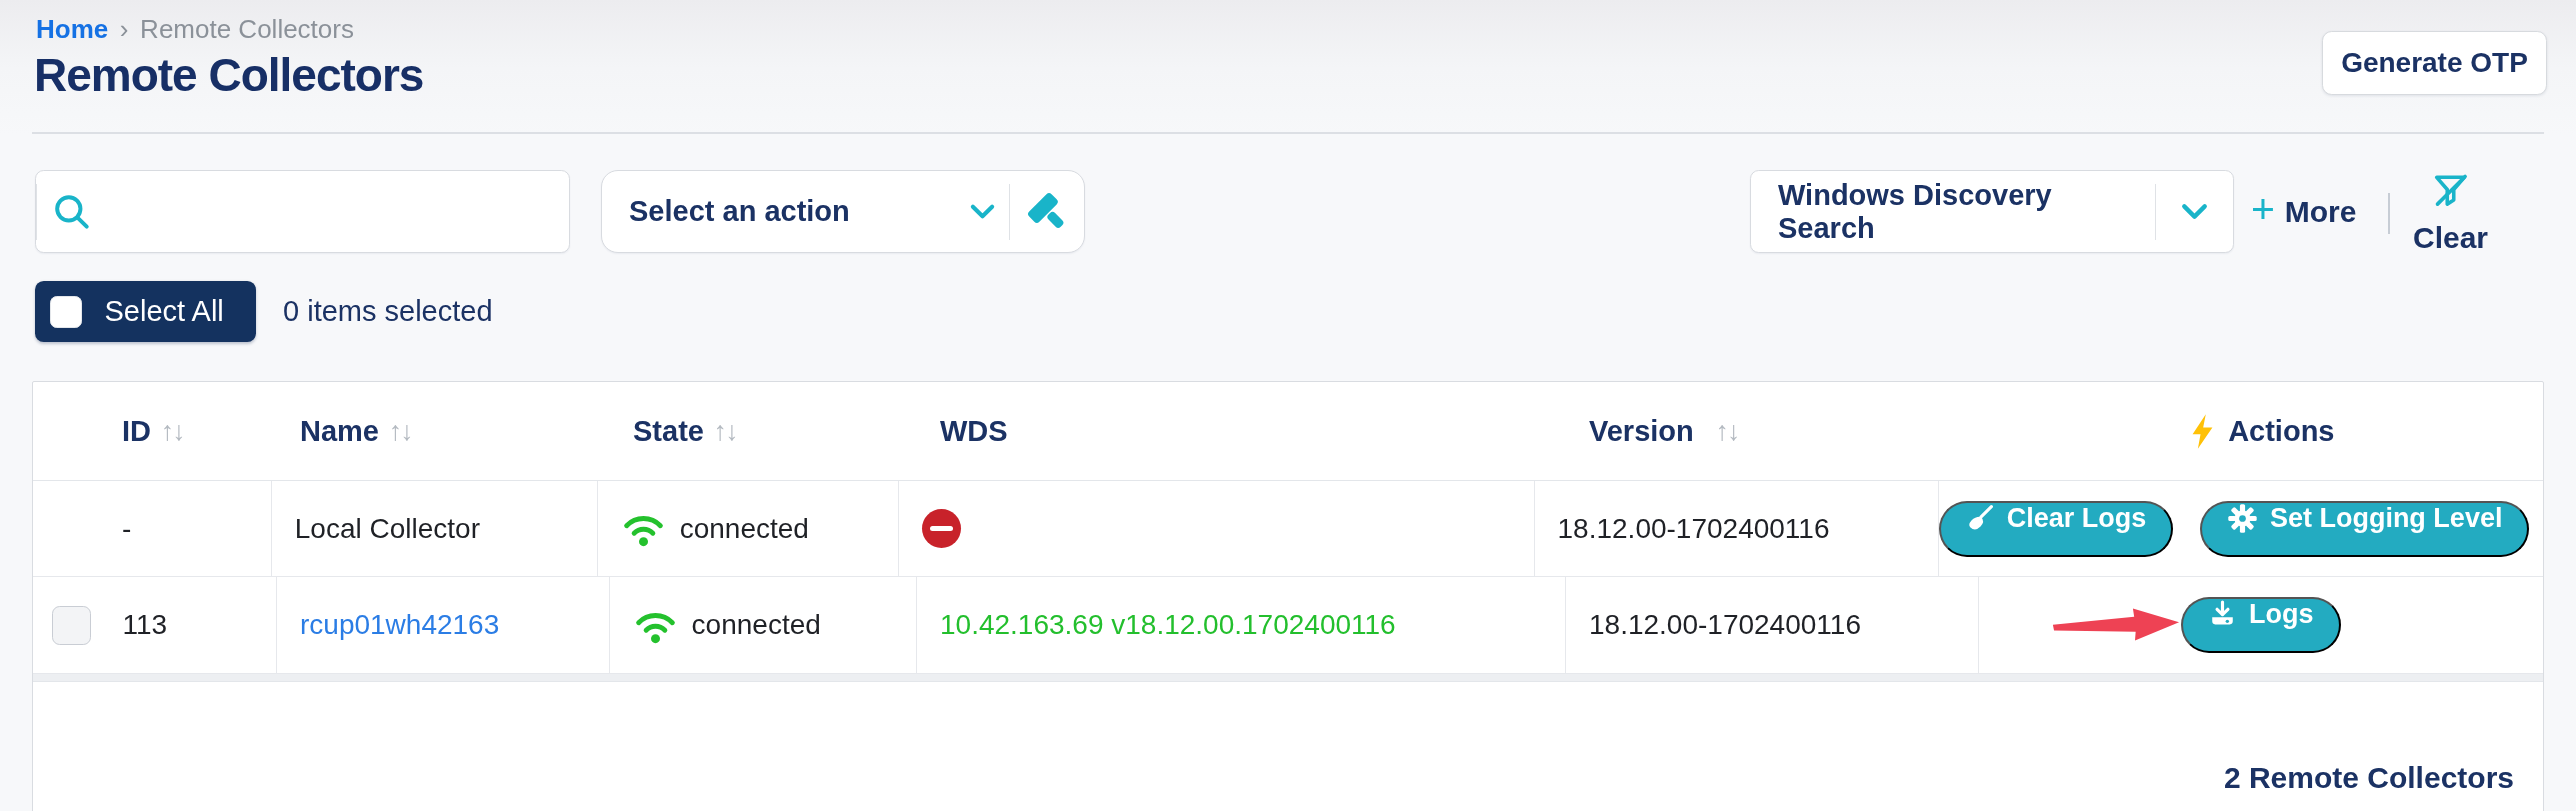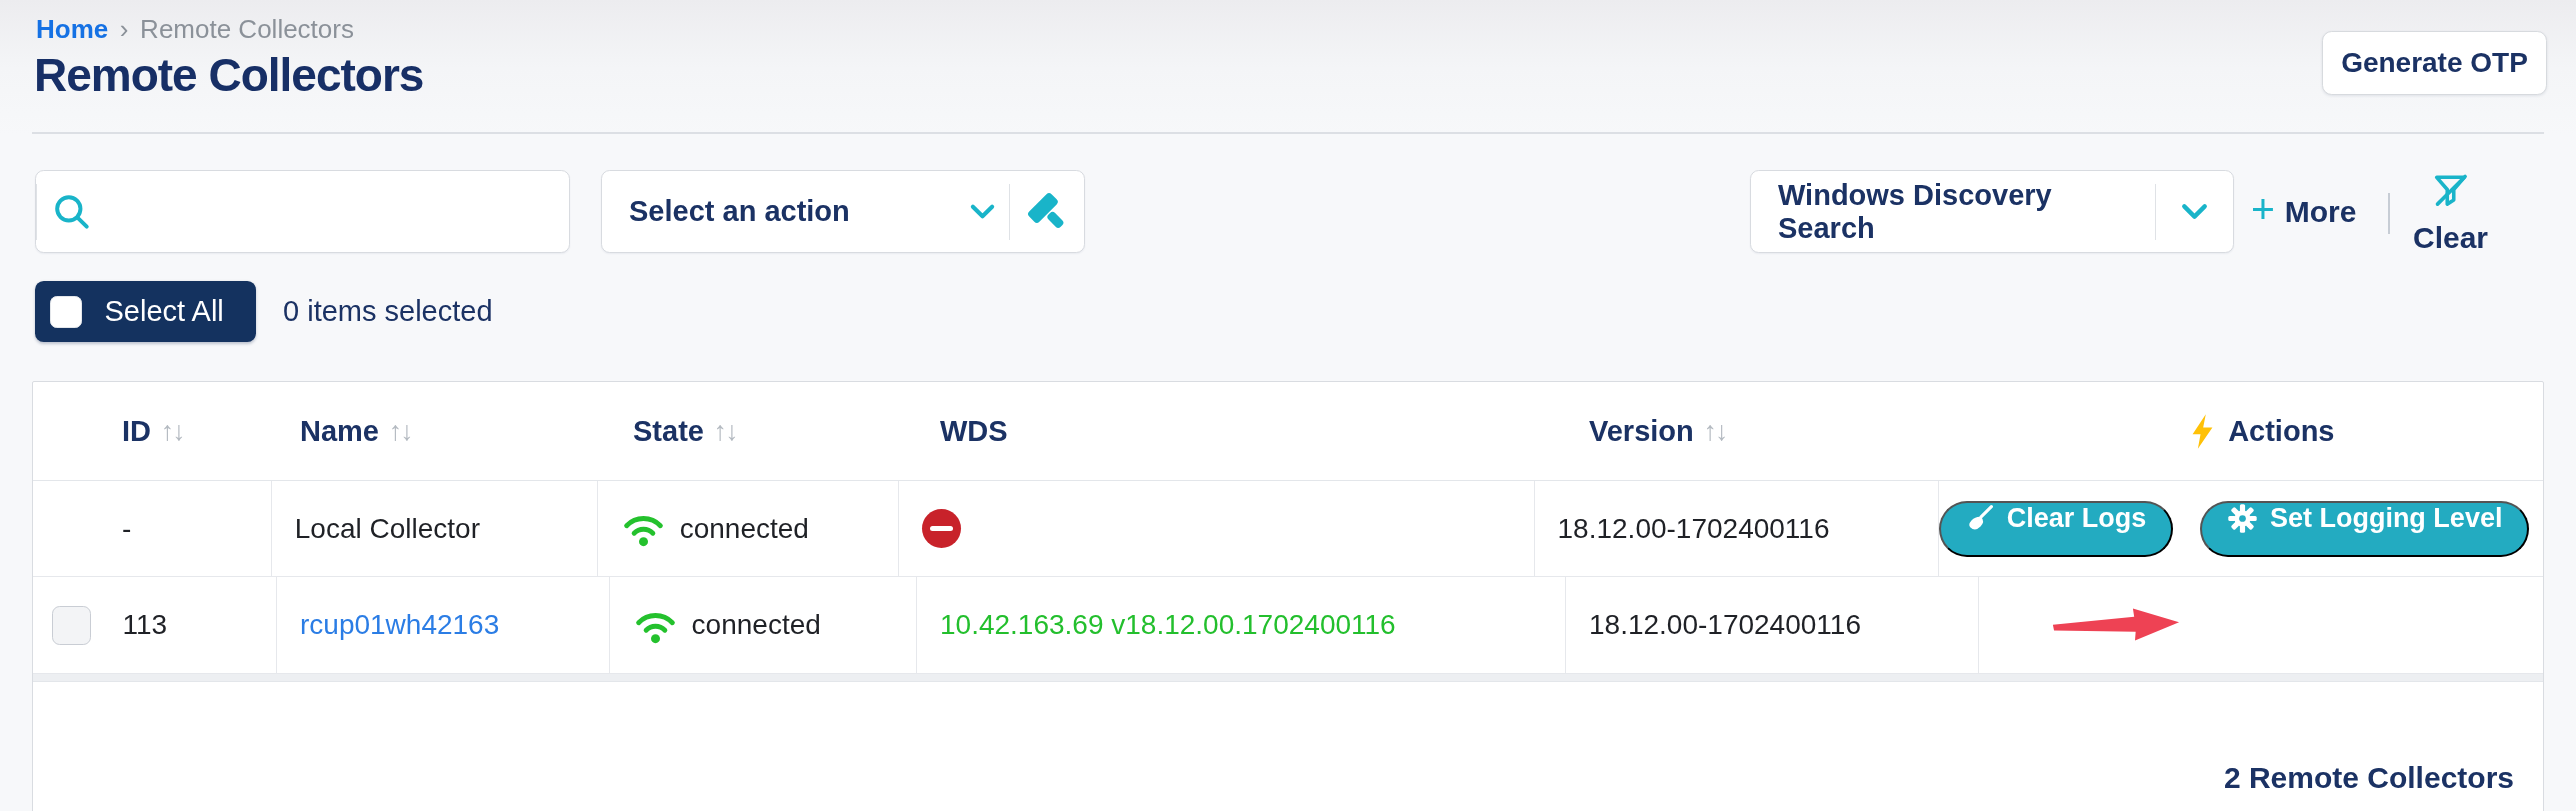--- a/index.html
+++ b/index.html
@@ -32,21 +32,21 @@
   }
   .search-box { left:35px; width:535px; }
   .search-box input {
     border:none; outline:none; flex:1; height:100%; font-size:28px; color:#3c4046;
     padding:0 19.4px 0 25px; background:transparent; font-family:"Liberation Sans",sans-serif;
   }
   .search-box input::placeholder { color:#70767e; opacity:1; }
   .vdiv { width:1px; height:56px; background:#dfe2e6; }
   .icon-slot { width:68px; height:100%; display:flex; align-items:center; justify-content:center; cursor:pointer; }
 
-  .action-box { left:601px; width:484px; }
+  .action-box { left:601px; width:484px;border-radius:17px; }
   .action-box .label { flex:1; padding-left:27px; font-size:29px; font-weight:600; color:#1b3264; cursor:pointer; }
 
   .filter-box { left:1750px; width:484px; }
   .filter-box .label { flex:1; padding-left:27px; font-size:29px; font-weight:600; color:#1b3264; cursor:pointer; }
 
   .more-btn { position:absolute; left:2251px; top:170px; height:83px; display:flex; align-items:center; gap:9.7px; cursor:pointer; }
   .more-btn .plus { color:#19b4c9; font-size:41px; font-weight:400; line-height:1; margin-top:-3.9px; }
   .more-btn .txt { font-size:30px; font-weight:600; color:#1b3264; }
   .toolbar-sep { position:absolute; left:2388px; top:193px; width:1.9px; height:41px; background:#c7cdd5; }
   .clear-btn { position:absolute; left:2413px; top:170px; height:83px; display:flex; align-items:center; gap:11.6px; cursor:pointer;flex-direction:column; }
@@ -69,21 +69,21 @@
     display:flex; flex-direction:column;
   }
   .trow { display:flex; width:100%; }
   .thead { height:99px; border-bottom:1px solid #e3e6ea; }
   .tbody-row { height:96px; border-bottom:1px solid #e6e8ec; }
   .cell { display:flex; align-items:center; height:100%; }
   .c-id { width:244px; }
   .c-name { width:333px; }
   .c-state { width:307px; }
   .c-wds { width:649px; }
-  .c-version { width:413px; }
+  .c-version { width:413px;gap:12px; }
   .c-actions { flex:1; }
   .tbody-row .cell { border-right:1px solid #e6e8ec; }
   .tbody-row .cell:last-child { border-right:none; }
   .thead .cell { border-right:none; }
   .pad { padding-left:23px; }
   .thead .c-id { padding-left:89px; }
   .hlabel { font-size:29px; font-weight:700; color:#1b3264; cursor:pointer; }
   .sort { font-size:27px; color:#b4bac1; margin-left:9.7px; letter-spacing:-1.9px; cursor:pointer; }
   .thead .c-actions { justify-content:center; gap:11.6px; }
 
@@ -302,20 +302,31 @@
     </div>
     <div class="cell c-version pad">
       <span class="cell-text">18.12.00-1702400116</span>
     </div>
     <div class="cell c-actions actions-r2">
       <span class="annot-arrow">
         <svg width="132" height="43" viewBox="0 0 136 44">
           <path d="M2 19 L86 13.5 L85 5 L132 21 L86 38 L87 29 L3 25 Z" fill="#ee4254" transform="rotate(-2 68 22)"></path>
         </svg>
       </span>
+      <button class="pill">
+        <span>
+          <svg width="29" height="29" viewBox="0 0 24 24" fill="none" stroke="#fff" stroke-width="2.6" stroke-linecap="round" stroke-linejoin="round">
+            <line x1="12" y1="2.5" x2="12" y2="12.5"></line>
+            <polyline points="7.5,8.5 12,13 16.5,8.5"></polyline>
+            <path d="M3.5 15 v3.5 a2.5,2.5 0 0 0 2.5,2.5 h12 a2.5,2.5 0 0 0 2.5,-2.5 V15" fill="#fff" stroke="none"></path>
+            <circle cx="16" cy="18.5" r="1.4" fill="#23abc1" stroke="none"></circle>
+          </svg>
+        </span>
+        <span>Logs</span>
+      </button>
     </div>
   </div>
 
   <div class="table-gap"></div>
 
   <div class="tfoot">
     <span class="txt">2 Remote Collectors</span>
   </div>
 </div>
 

